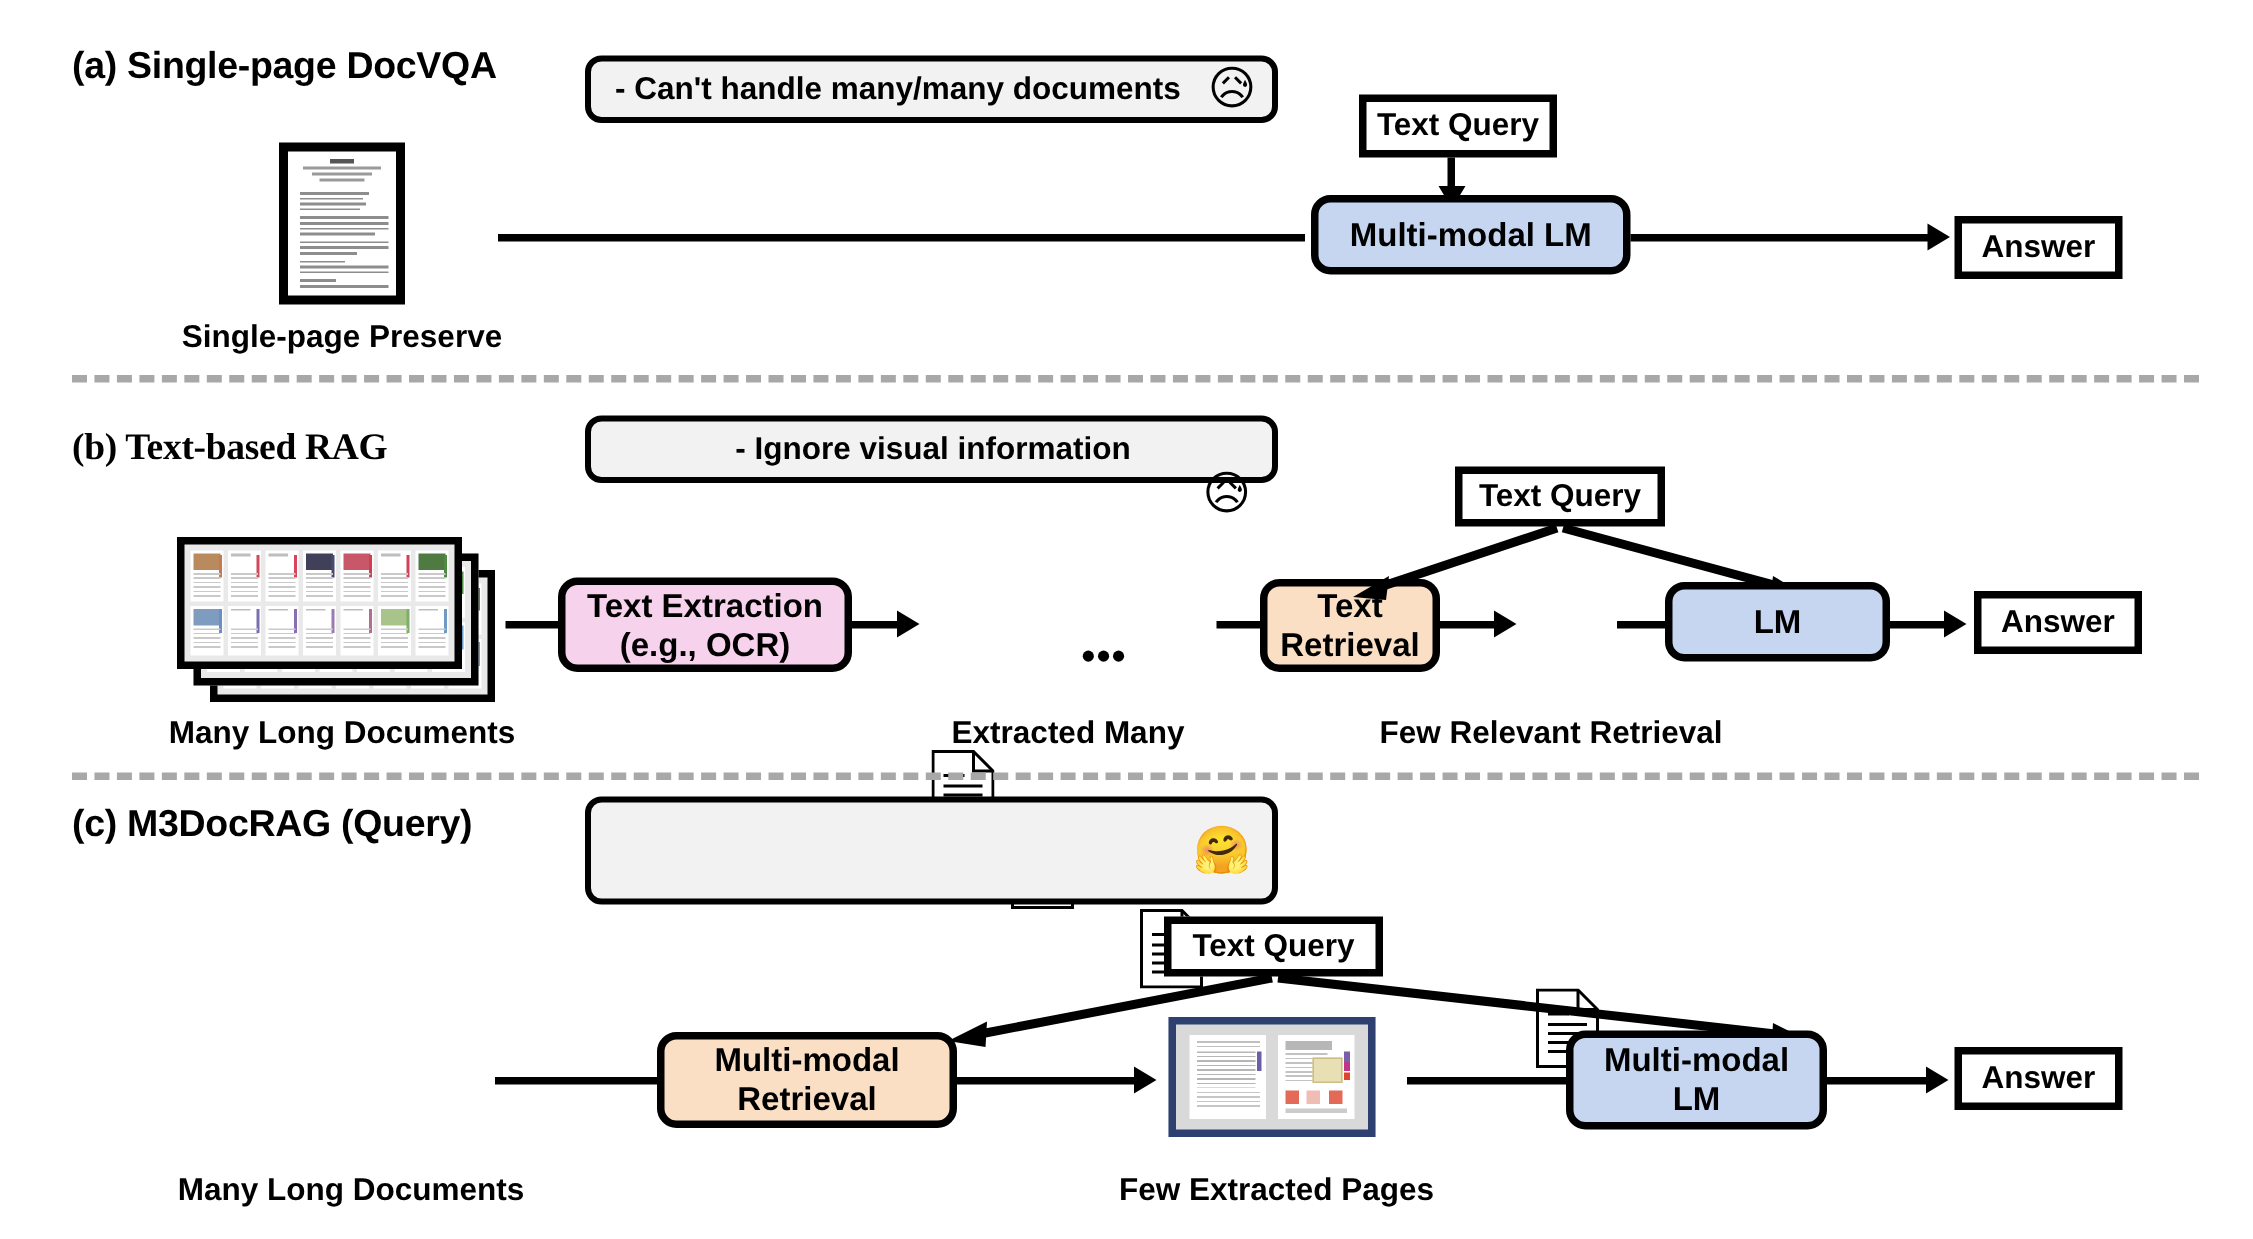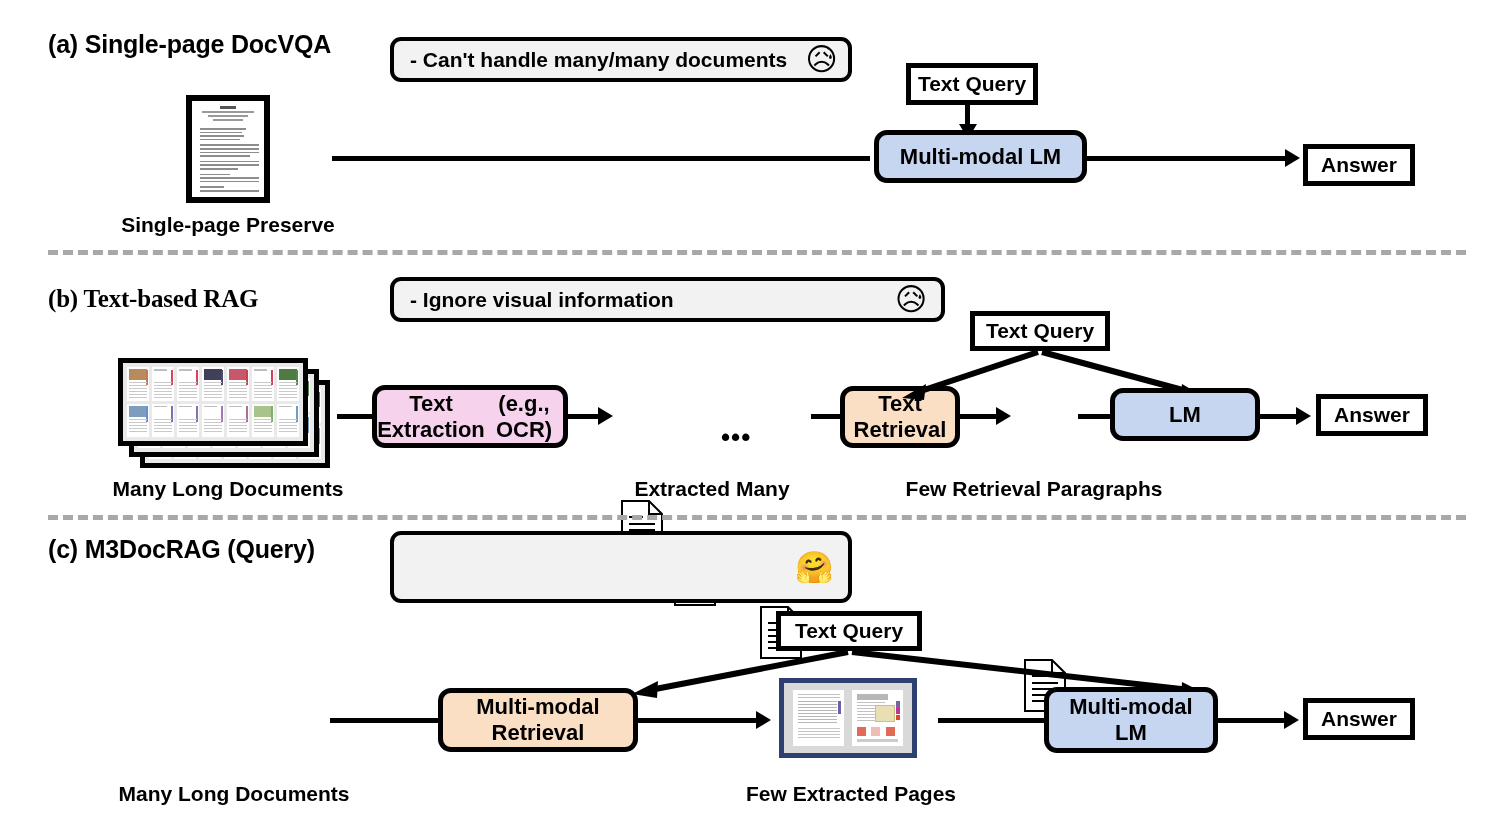--- a/index.html
+++ b/index.html
@@ -133,21 +133,21 @@
 <div class="abs pbox blue" style="left:874px;top:130px;width:213px;height:53px;">Multi-modal LM</div>
 
 <div class="abs hline" style="left:1087px;top:156px;width:200px;"></div>
 <div class="arrowR" style="left:1285px;top:149px;"></div>
 <div class="abs rbox" style="left:1303px;top:144px;width:112px;height:42px;">Answer</div>
 
 <div class="abs dashsep" style="left:48px;top:250px;width:1418px;"></div>
 
 <div class="abs sec-title" style="left:48px;top:285px;font-family:Liberation Serif, serif;">(b) Text-based RAG</div>
 
-<div class="abs callout" style="left:390px;top:277px;width:555px;height:45px;">
+<div class="abs callout" style="left:390px;top:277px;width:462px;height:45px;flex-direction:column;">
   <div class="lines">
     <div class="ln">- Ignore visual information</div>
   </div>
   <div class="emo">😥</div>
 </div>
 
 <div class="abs stack" style="left:118px;top:358px;width:220px;height:112px;">
   <div class="panel" style="left:22px;top:22px;width:190px;height:88px;">
       <div class="thumb">
         <div class="img" style="background: rgb(185, 138, 94);"></div>
@@ -362,21 +362,21 @@
         <div class="hdr" style="background: rgb(189, 189, 189);"></div>
         <div class="bar" style="background: rgb(111, 154, 196);"></div>
         <div class="txt"></div>
       </div>
     </div>
 </div>
 <div class="abs cap" style="left:78px;top:477px;width:300px;">Many Long Documents</div>
 
 <div class="abs hline" style="left:337px;top:414px;width:38px;"></div>
 
-<div class="abs pbox pink" style="left:372px;top:385px;width:196px;height:63px;flex-direction:row;">
+<div class="abs pbox pink" style="left:372px;top:385px;width:196px;height:63px;flex-direction:column;">
   <span>Text Extraction</span>
   <span>(e.g., OCR)</span>
 </div>
 
 <div class="abs hline" style="left:568px;top:414px;width:32px;"></div>
 <div class="arrowR" style="left:598px;top:407px;"></div>
 
 <div class="abs fileicon" style="left:621px;top:388px;">
   <svg width="42" height="53" viewBox="0 0 42 53">
       <path d="M1 1h27l13 13v38H1z" fill="#fff" stroke="#000" stroke-width="2"></path>
@@ -435,21 +435,21 @@
       <path d="M28 1v13h13" fill="none" stroke="#000" stroke-width="2"></path>
       <g stroke="#000" stroke-width="2">
         <line x1="8" y1="17" x2="22" y2="17"></line>
         <line x1="8" y1="24" x2="34" y2="24"></line>
         <line x1="8" y1="30" x2="34" y2="30"></line>
         <line x1="8" y1="36" x2="34" y2="36"></line>
         <line x1="8" y1="42" x2="34" y2="42"></line>
       </g>
     </svg>
 </div>
-<div class="abs cap" style="left:834px;top:477px;width:400px;">Few Retrieval Paragraphs</div>
+<div class="abs cap" style="left:834px;top:477px;width:400px;">Few Relevant Retrieval</div>
 
 <div class="abs hline" style="left:1078px;top:414px;width:32px;"></div>
 
 <div class="abs rbox" style="left:970px;top:311px;width:140px;height:40px;">Text Query</div>
 <svg class="abs" style="left:900px;top:348px;" width="330" height="62">
   <line x1="138" y1="4" x2="18" y2="44" stroke="#000" stroke-width="6"></line>
   <polygon points="2,50 26,36 24,52" fill="#000"></polygon>
   <line x1="142" y1="4" x2="290" y2="44" stroke="#000" stroke-width="6"></line>
   <polygon points="306,50 282,36 280,52" fill="#000"></polygon>
 </svg>

